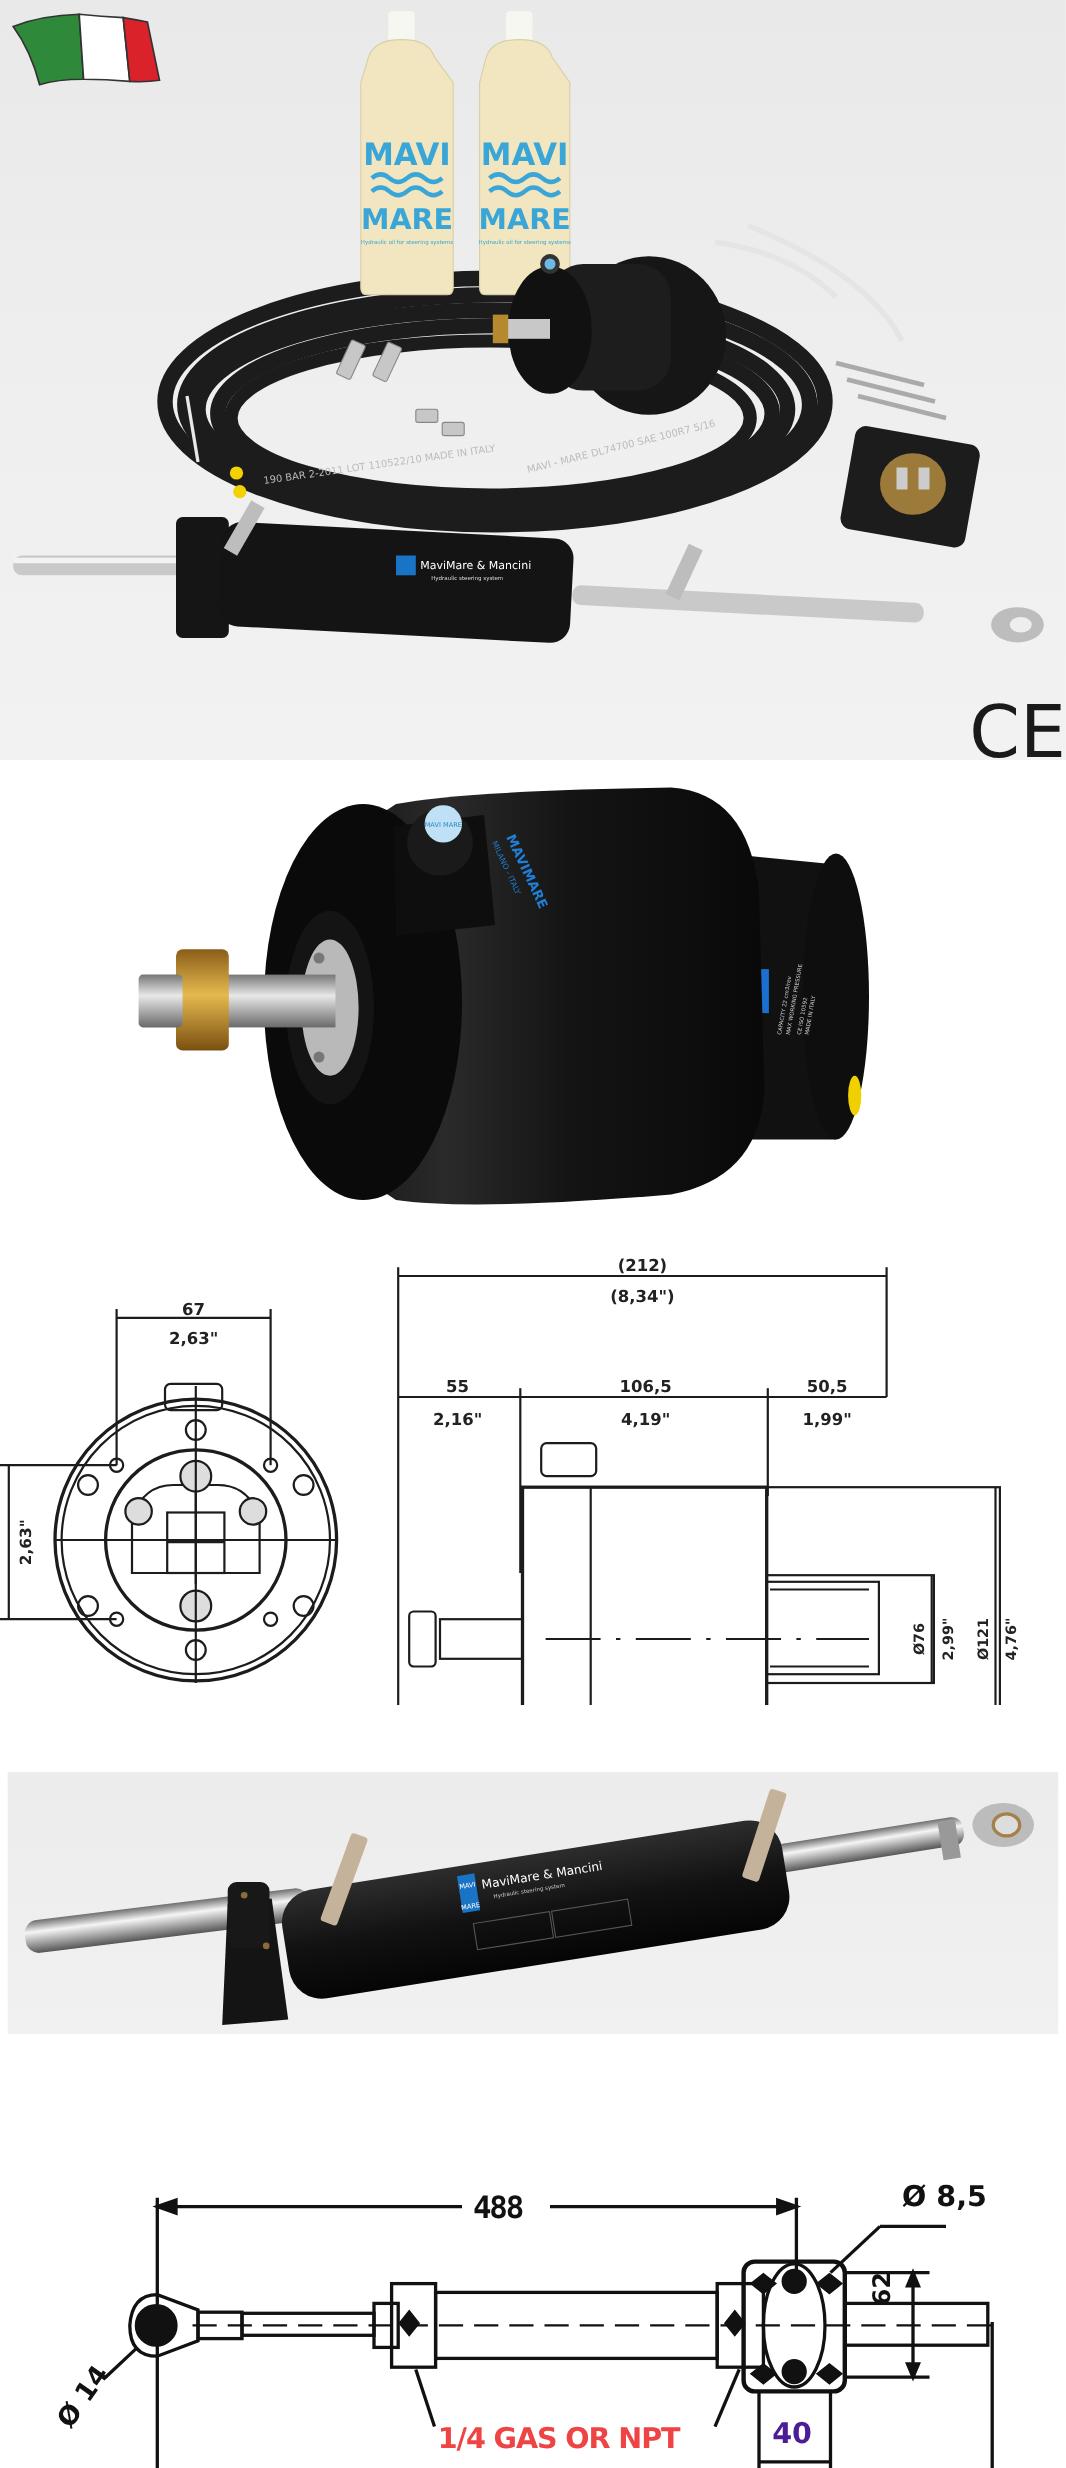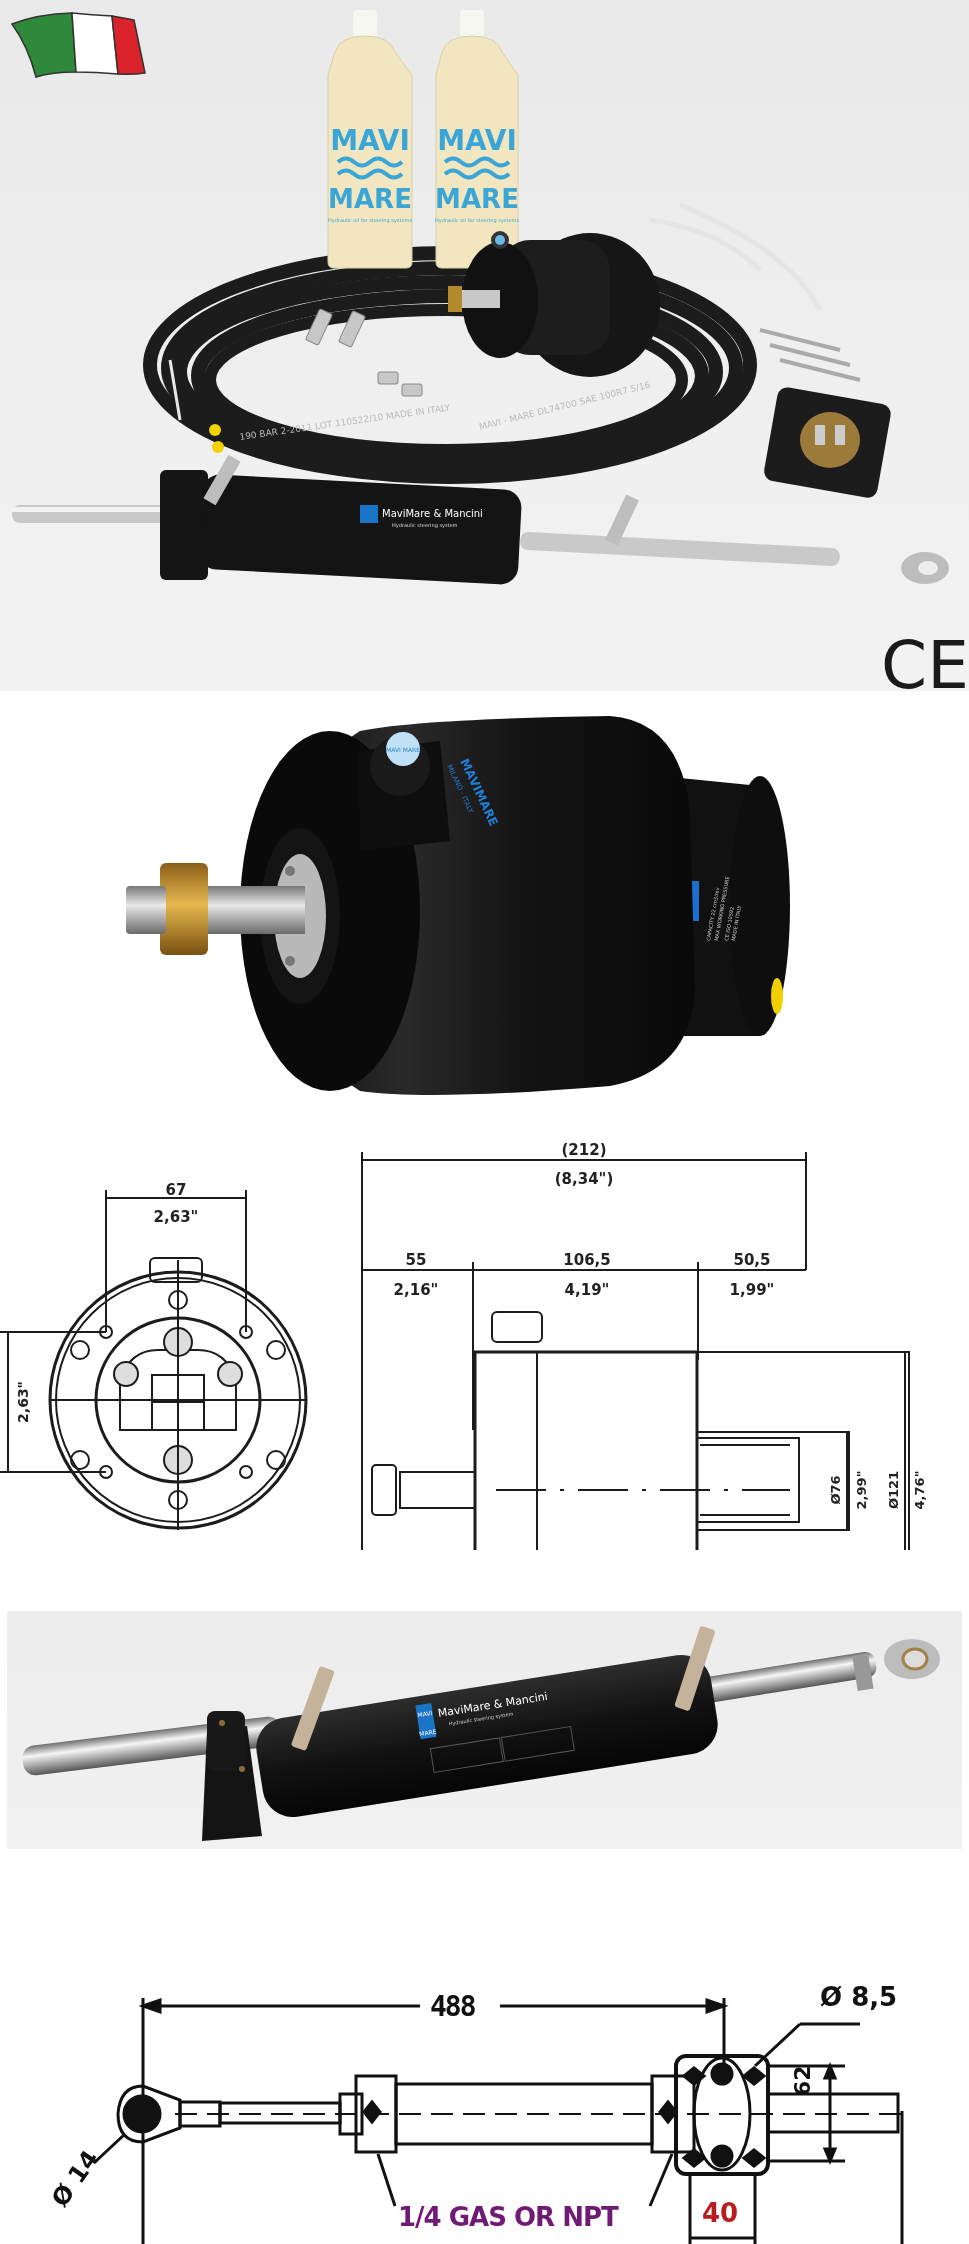--- a/index.html
+++ b/index.html
@@ -367,17 +367,17 @@
     <line x1="755" y1="268" x2="755" y2="340"></line>
     <line x1="690" y1="332" x2="755" y2="332"></line>
 
     <line x1="95" y1="256" x2="125" y2="228"></line>
   </svg>
   <div style="position:absolute;left:0;top:0;width:969px;height:394px;">
     <span style="position:absolute;left:430px;top:84px;font:bold 28px 'DejaVu Sans Mono', monospace;color:#111;letter-spacing:-2px;">488</span>
     <span style="position:absolute;left:448px;top:350px;font:bold 28px 'DejaVu Sans Mono', monospace;color:#be185d;letter-spacing:-2px;">612</span>
     <span style="position:absolute;left:820px;top:76px;font:bold 26px 'DejaVu Sans', sans-serif;color:#111;text-align:center;">Ø 8,5</span>
     <span style="position:absolute;left:790px;top:190px;font:bold 22px 'DejaVu Sans', sans-serif;color:#111;transform:rotate(-90deg);transform-origin:left top;">62</span>
-    <span style="position:absolute;left:702px;top:292px;font:bold 26px 'DejaVu Sans', sans-serif;color:#b91c1c;">40</span>
-    <span style="position:absolute;left:398px;top:296px;font:bold 26px 'DejaVu Sans', sans-serif;color:#701a75;letter-spacing:-1px;">1/4 GAS OR NPT</span>
+    <span style="position:absolute;left:702px;top:292px;font:bold 26px 'DejaVu Sans', sans-serif;color:#4c1d95;">40</span>
+    <span style="position:absolute;left:398px;top:296px;font:bold 26px 'DejaVu Sans', sans-serif;color:#ef4444;letter-spacing:-1px;">1/4 GAS OR NPT</span>
     <span style="position:absolute;left:46px;top:290px;font:bold 24px 'DejaVu Sans', sans-serif;color:#111;transform:rotate(-55deg);transform-origin:left top;">Ø 14</span>
   </div>
 </div>
 
 </body></html>

